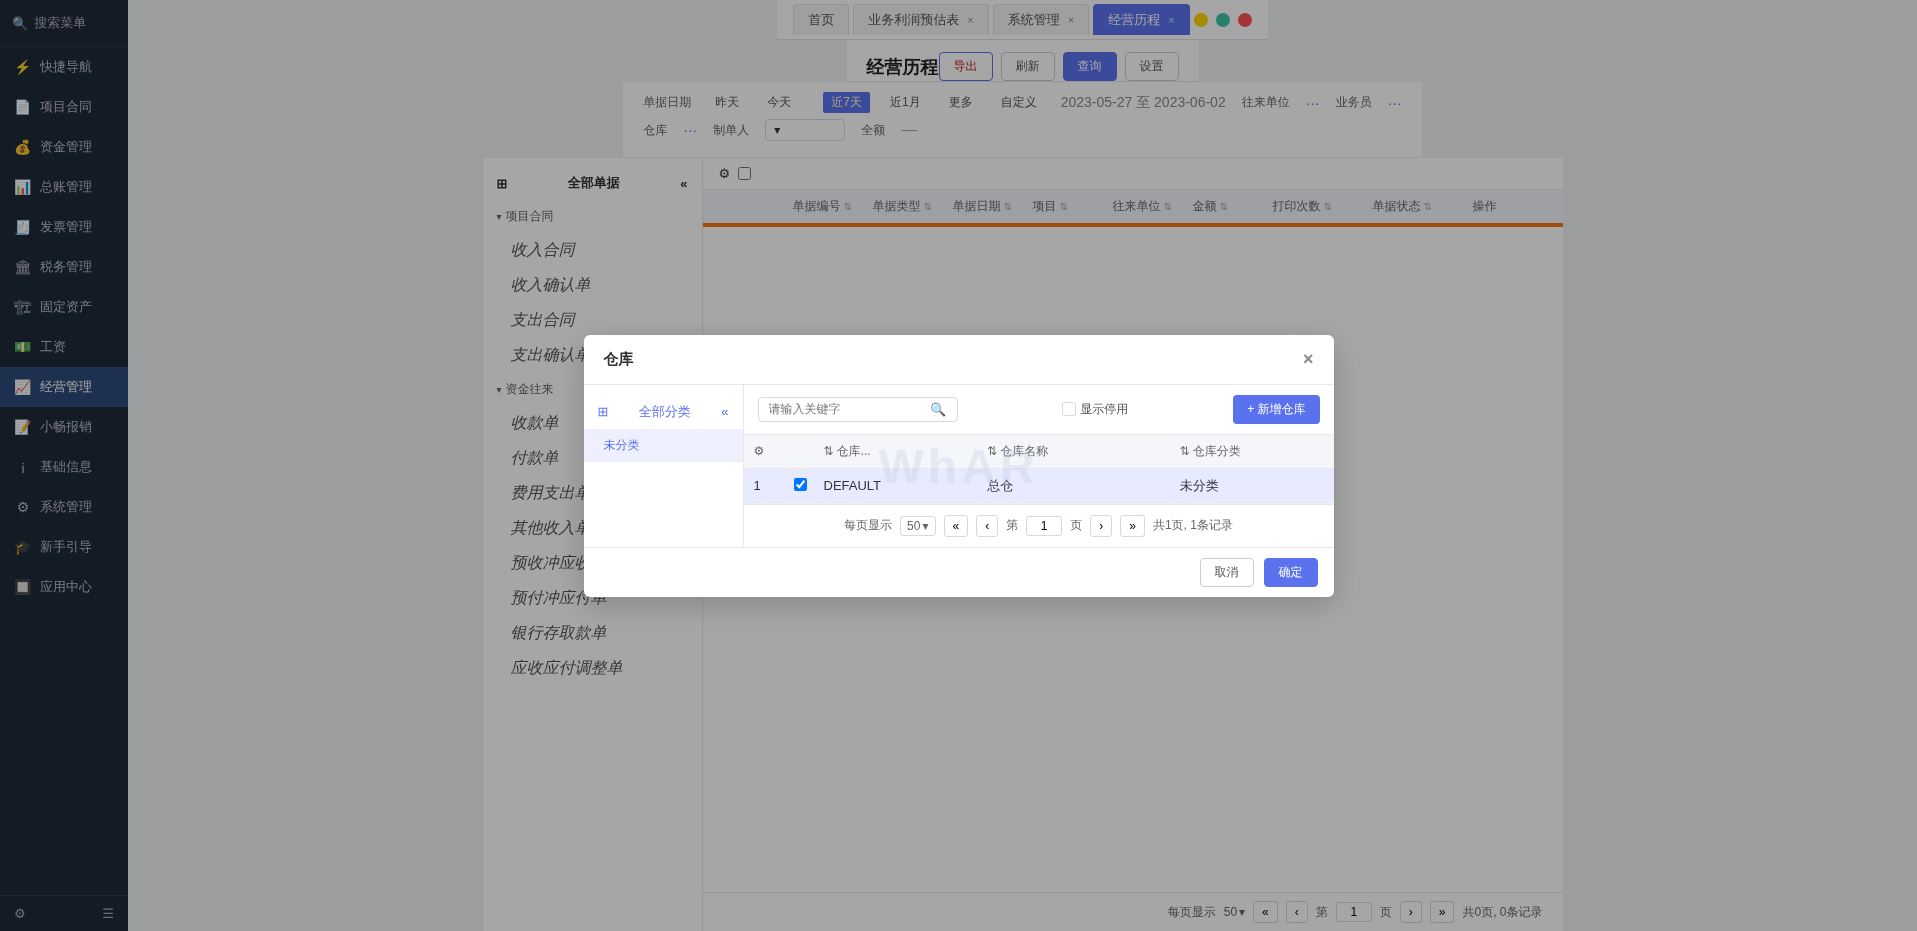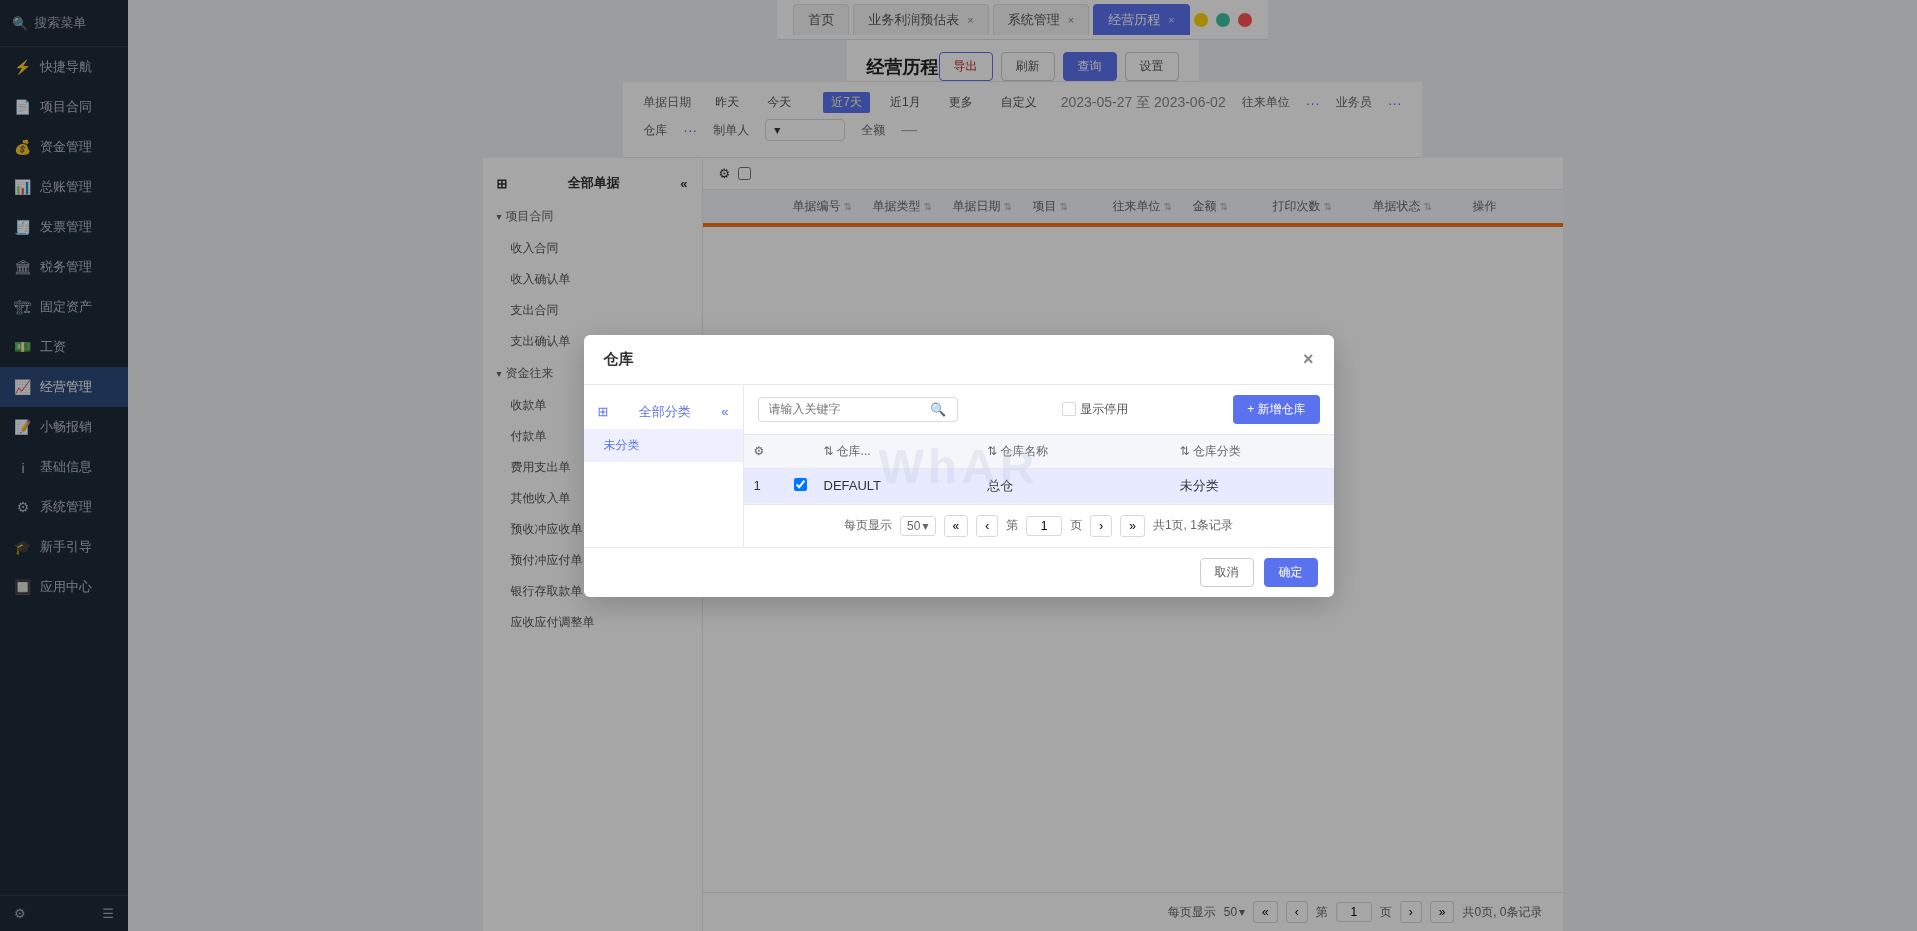--- a/index.html
+++ b/index.html
@@ -78,21 +78,21 @@
 
     
     .left-nav {
       width: 220px; background: #fff; border-right: 1px solid #e8e8e8;
       overflow-y: auto; padding: 8px 0;
     }
     .left-nav-header {
       display: flex; align-items: center; justify-content: space-between;
       padding: 8px 14px; font-size: 13px; font-weight: 600; color: #333; cursor: pointer;
     }
-    .nav-item { padding: 7px 14px 7px 28px; font-size: 12px; color: #555; cursor: pointer; }
+    .nav-item { padding: 7px 14px 7px 28px; font-size: 16px; color: #555; cursor: pointer; font-style: italic; }
     .nav-section { padding: 8px 14px; font-size: 12px; color: #666; display: flex; align-items: center; gap: 4px; cursor: pointer; }
     .nav-section .arrow { font-size: 10px; }
 
     
     .table-area { flex: 1; background: #fff; display: flex; flex-direction: column; }
     .table-toolbar { display: flex; align-items: center; justify-content: space-between; padding: 8px 16px; border-bottom: 1px solid #e8e8e8; }
     .table-header-row { display: flex; background: #f5f6fa; border-bottom: 4px solid #f97316; font-size: 12px; color: #666; }
     .th { padding: 8px 10px; flex: 1; min-width: 80px; display: flex; align-items: center; gap: 3px; }
     .th.fixed-sm { flex: 0 0 50px; }
     .th.fixed-md { flex: 0 0 100px; }

